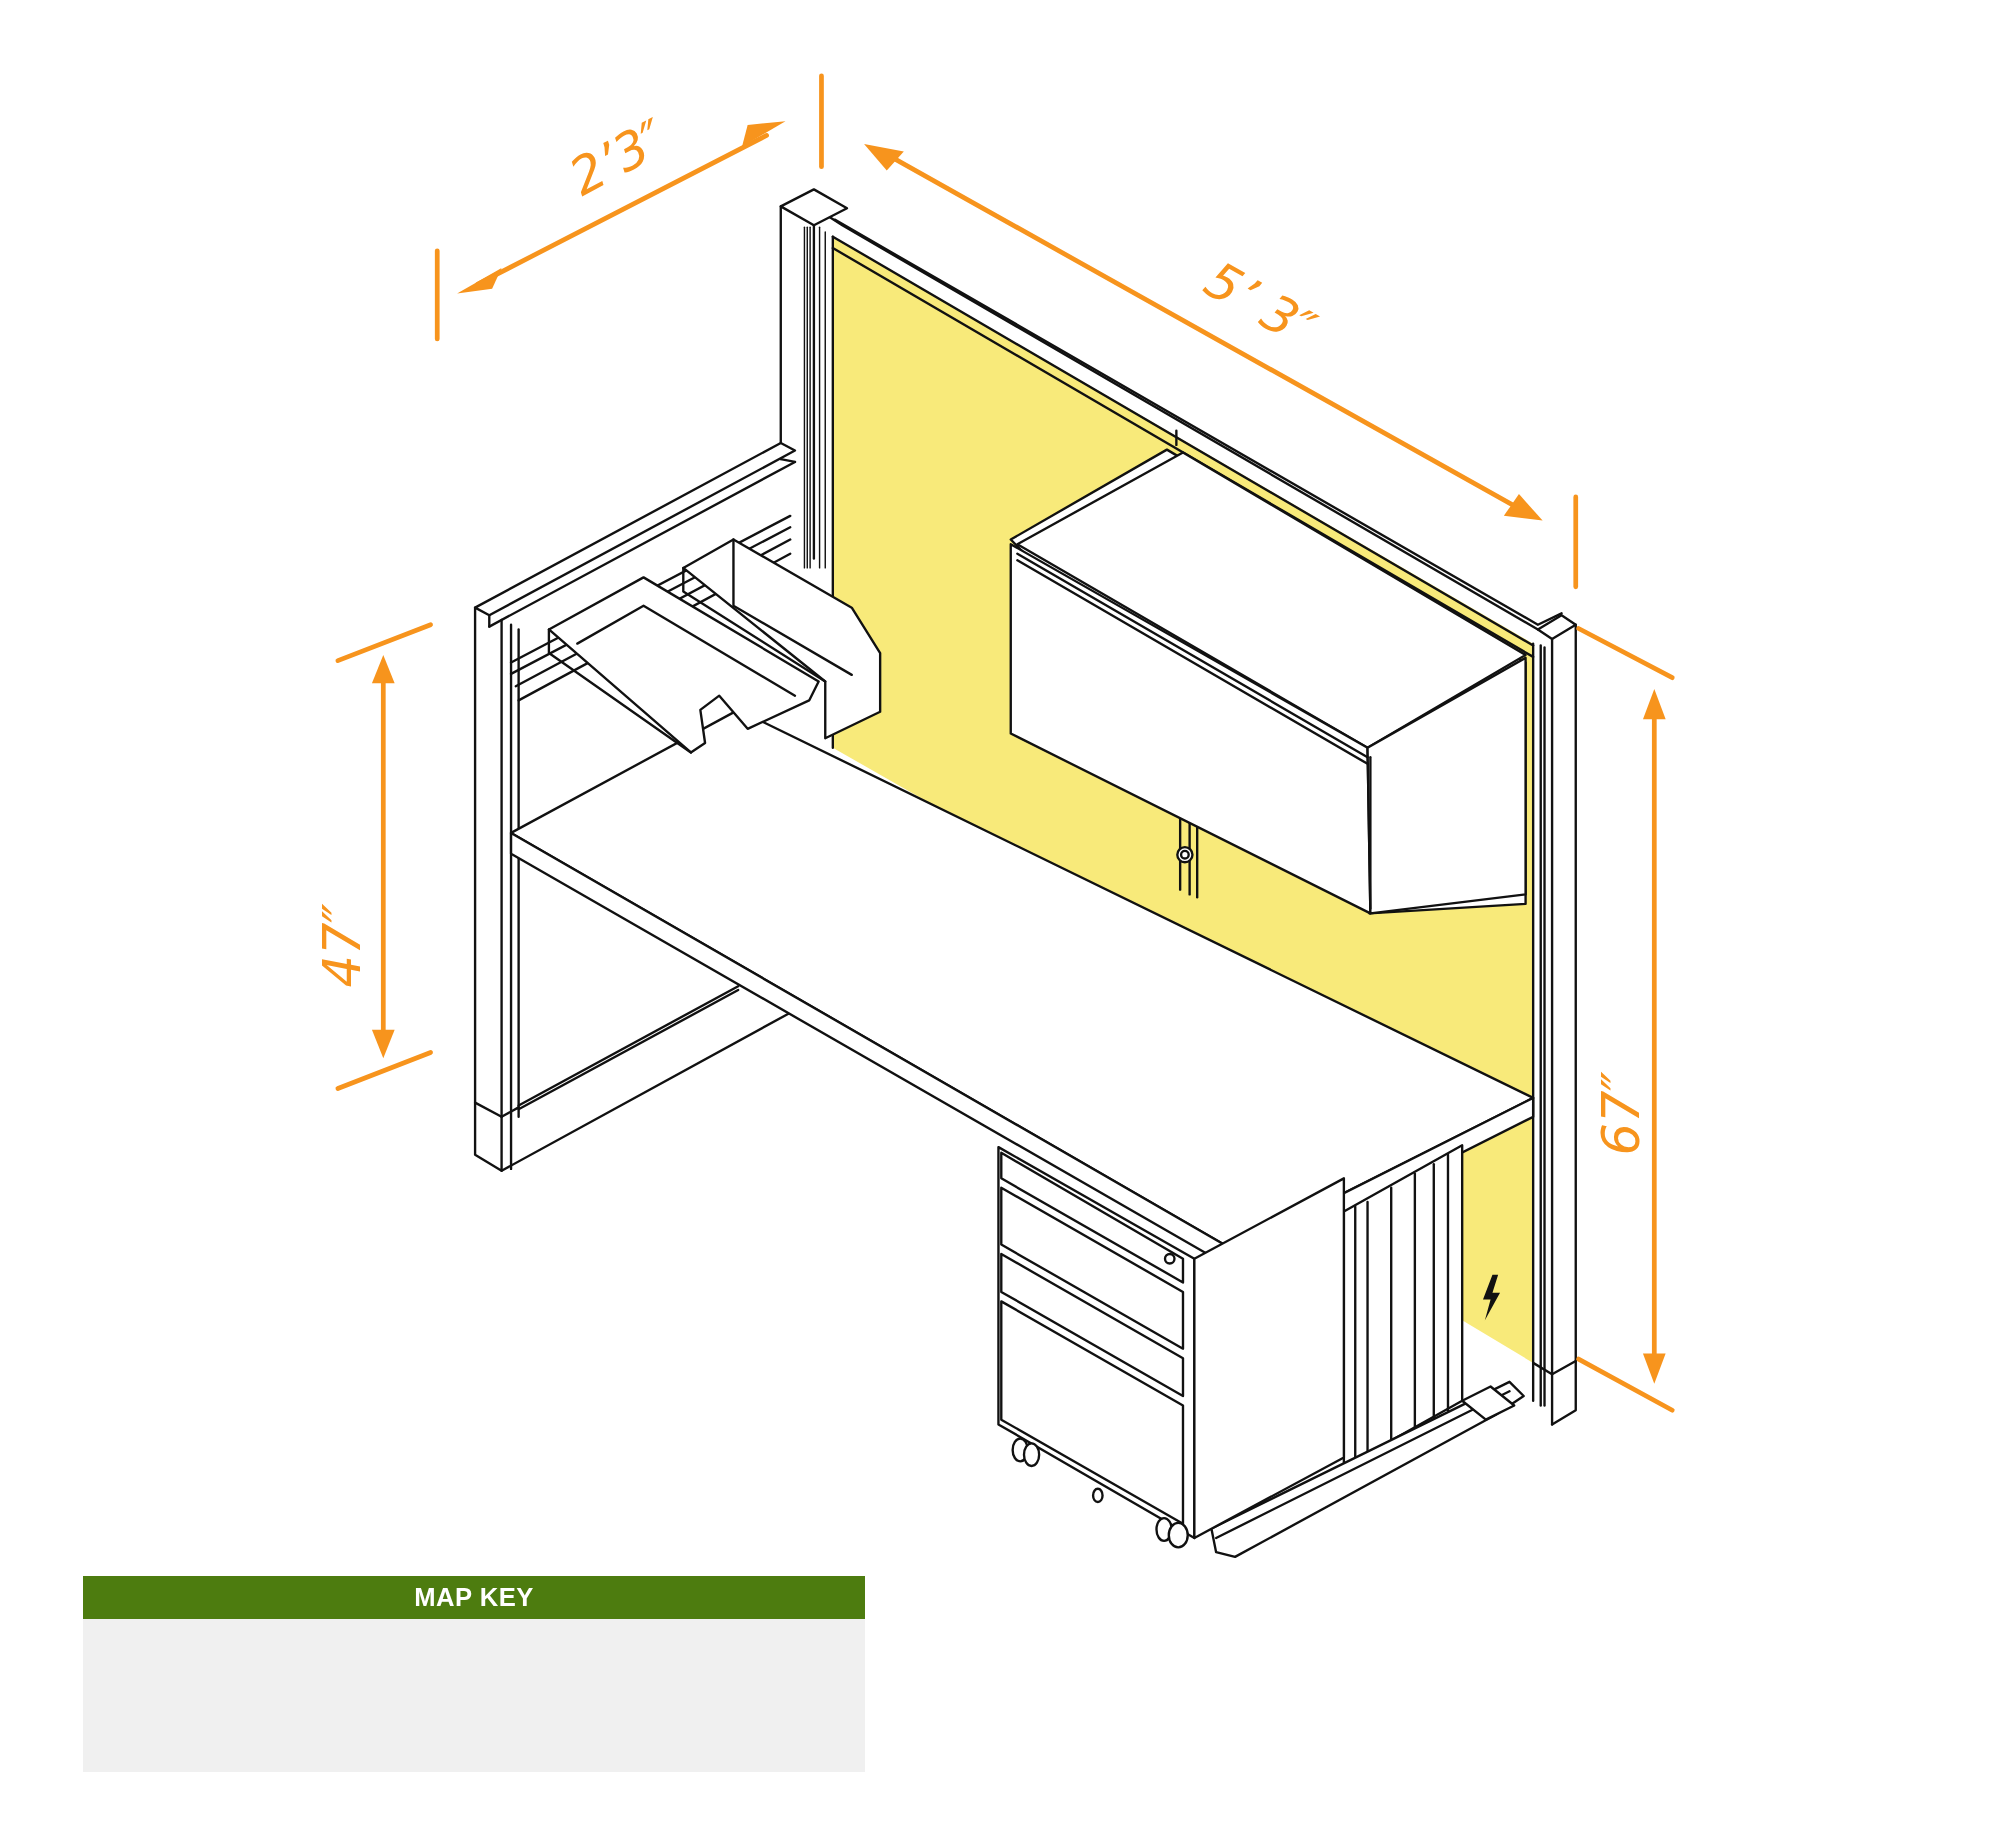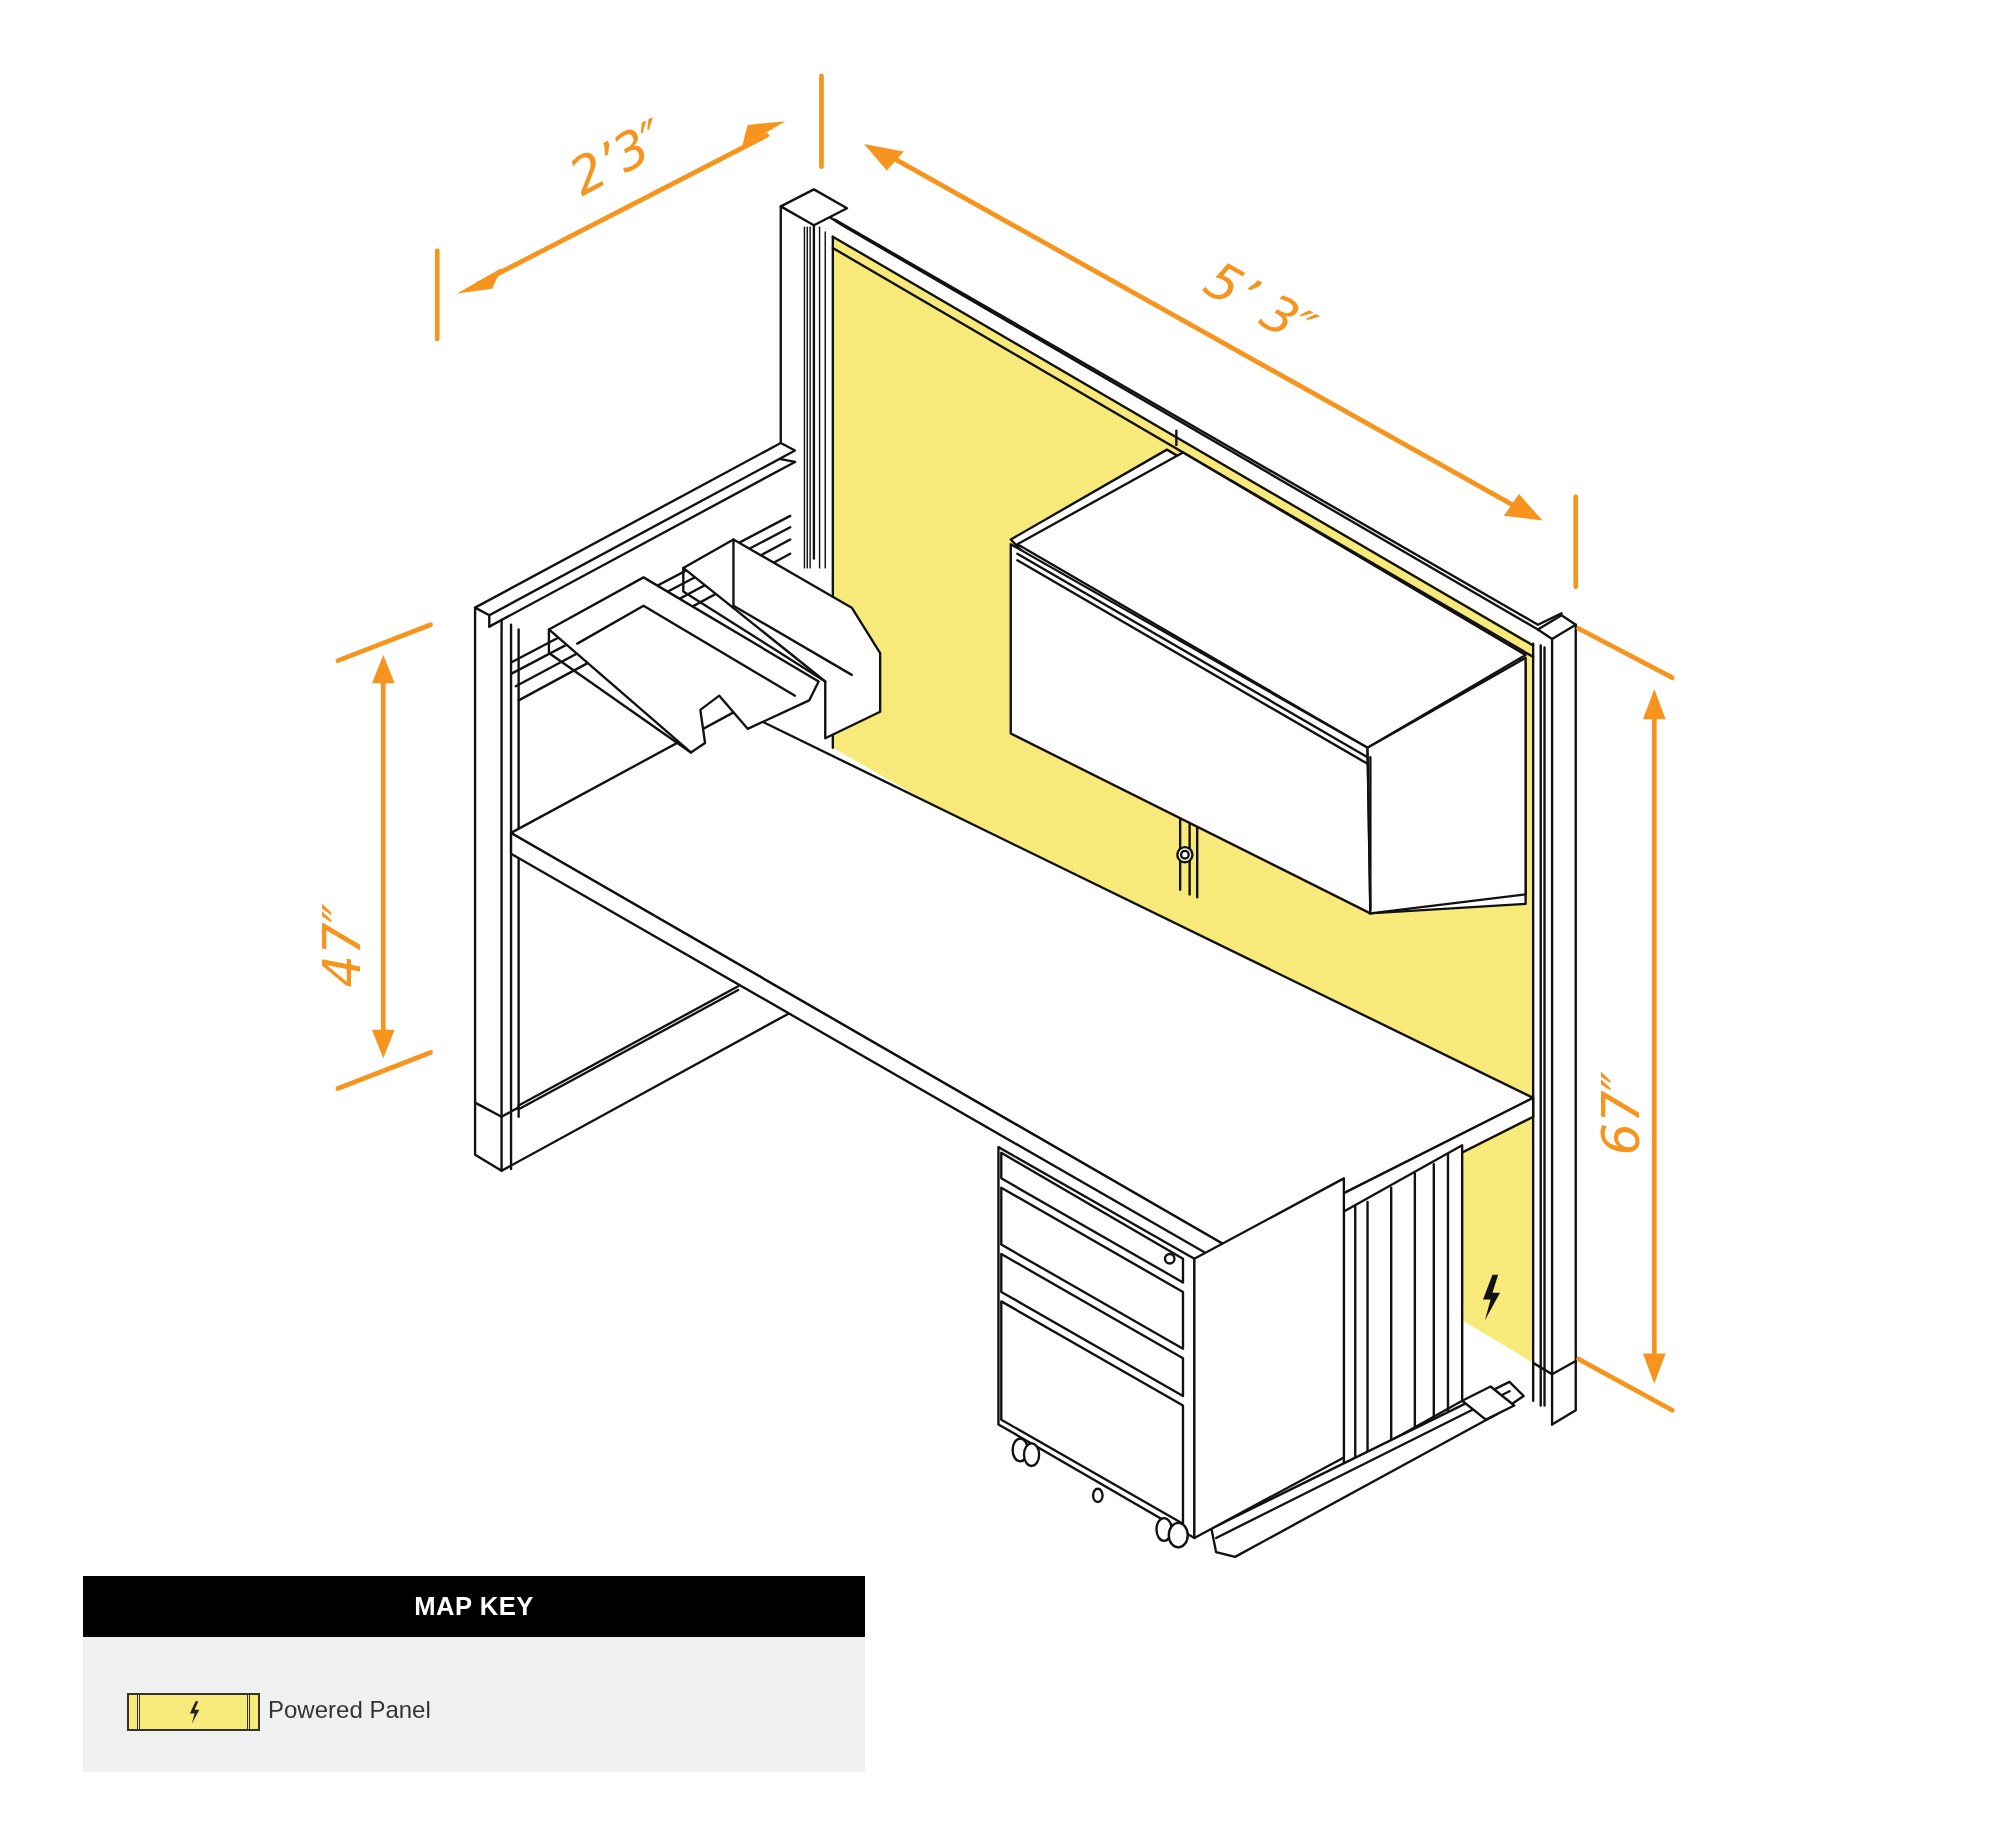--- a/index.html
+++ b/index.html
@@ -3,21 +3,21 @@
 <meta charset="utf-8">
 <style>
   html, body { margin: 0; padding: 0; background: #ffffff; }
   body { width: 1995px; height: 1839px; position: relative; overflow: hidden;
          font-family: "Liberation Sans", sans-serif; }
   #drawing { position: absolute; left: 0; top: 0; width: 1995px; height: 1839px; }
   .dim-label { position: absolute; color: #f7941d; font-family: "DejaVu Sans", sans-serif;
                font-size: 51px; font-style: italic; white-space: nowrap; transform-origin: center center;
                line-height: 1; }
   #map-key { position: absolute; left: 83px; top: 1576px; width: 782px; height: 196px; background: #f0f0f0; }
-  #map-key-header { height: 61px; background: #000000; color: #ffffff; display: flex; align-items: center;
+  #map-key-header { height: 43px; background: #4d7c0f; color: #ffffff; display: flex; align-items: center;
                     justify-content: center; font-family: "Liberation Sans", sans-serif; font-weight: bold;
                     font-size: 25.6px; letter-spacing: 0.5px; }
   #map-key-body { position: relative; height: 135px; }
   .key-swatch { position: absolute; left: 44px; top: 56px; width: 133px; height: 38px; background: #f8ea7a;
                 border: 2.8px solid #333; box-sizing: border-box; }
   .key-swatch .stripe { position: absolute; top: 0; bottom: 0; width: 0; border-left: 1.4px solid #333; }
   .key-swatch .bolt { position: absolute; left: 59px; top: 5.7px; width: 13.2px; height: 23px; }
   .key-label { position: absolute; left: 185px; top: 59px; font-size: 24px; color: #333;
                font-family: "Liberation Sans", sans-serif; }
 </style>
@@ -187,26 +187,14 @@
   </g>
 </svg>
 
 <div class="dim-label" style="left:568px; top:132px; transform: rotate(-28deg);">2’3″</div>
 <div class="dim-label" style="left:1202px; top:279px; transform: rotate(30deg);">5’ 3″</div>
 <div class="dim-label" style="left:301px; top:920px; transform: rotate(-90deg);">47″</div>
 <div class="dim-label" style="left:1580px; top:1088px; transform: rotate(-90deg);">67″</div>
 
 <div id="map-key">
   <div id="map-key-header">MAP KEY</div>
-  <div id="map-key-body">
-    <div class="key-swatch">
-      <span class="stripe" style="left:7.6px"></span>
-      <span class="stripe" style="left:10.4px"></span>
-      <span class="stripe" style="right:7.6px"></span>
-      <span class="stripe" style="right:10.4px"></span>
-      <svg class="bolt" viewBox="0 0 14 24">
-        <path d="M8,0 L2,13 L7,13 L4,24 L12,9 L7,9 L11,0 Z" fill="#222"></path>
-      </svg>
-    </div>
-    <div class="key-label">Powered Panel</div>
-  </div>
 </div>
 
 
 </body></html>

